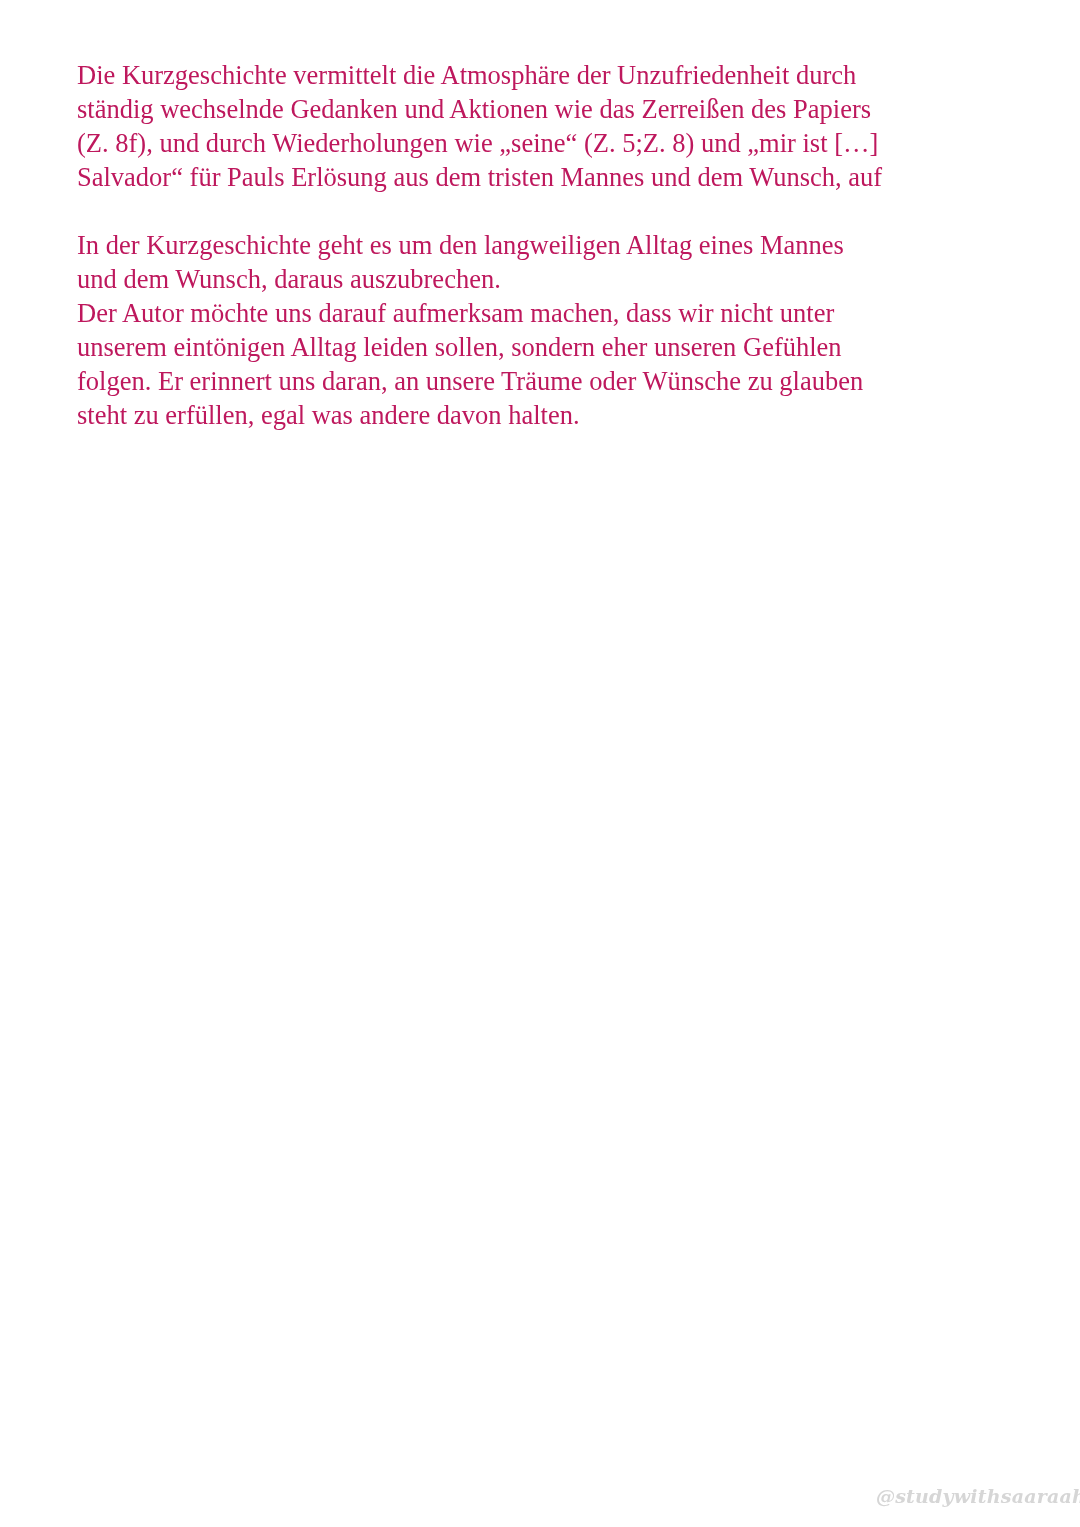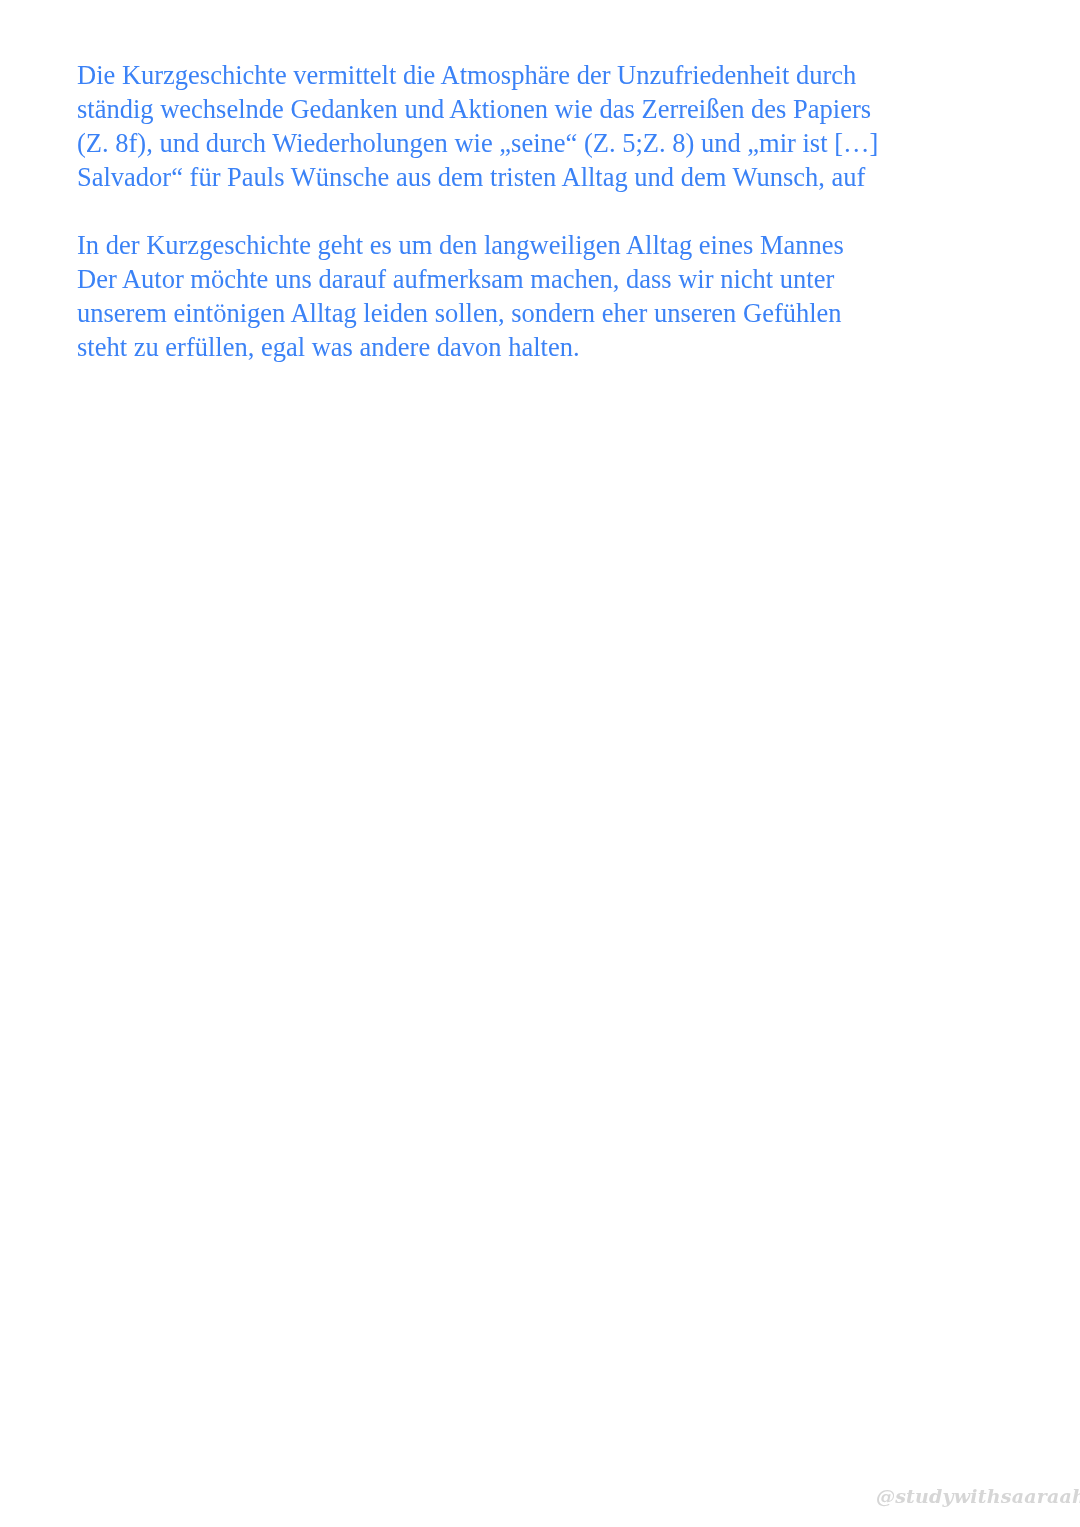--- a/index.html
+++ b/index.html
@@ -14,21 +14,21 @@
       overflow: hidden;
     }
     .page {
       position: absolute;
       left: 77px;
       top: 58px;
       width: 950px;
       font-family: "Liberation Serif", "DejaVu Serif", serif;
       font-size: 26.5px;
       line-height: 34px;
-      color: #3b82f6;
+      color: #be185d;
     }
     .line {
       display: block;
       white-space: nowrap;
     }
     .para {
       margin: 0;
     }
     .para + .para {
       margin-top: 34px;
@@ -46,23 +46,25 @@
     }
   </style>
 </head>
 <body>
 
 <div class="page">
   <p class="para">
     <span class="line">Die Kurzgeschichte vermittelt die Atmosphäre der Unzufriedenheit durch</span>
     <span class="line">ständig wechselnde Gedanken und Aktionen wie das Zerreißen des Papiers</span>
     <span class="line">(Z. 8f), und durch Wiederholungen wie „seine“ (Z. 5;Z. 8) und „mir ist […]</span>
-    <span class="line">Salvador“ für Pauls Wünsche aus dem tristen Alltag und dem Wunsch, auf</span>
+    <span class="line">Salvador“ für Pauls Erlösung aus dem tristen Mannes und dem Wunsch, auf</span>
   </p>
   <p class="para">
     <span class="line">In der Kurzgeschichte geht es um den langweiligen Alltag eines Mannes</span>
+    <span class="line">und dem Wunsch, daraus auszubrechen.</span>
     <span class="line">Der Autor möchte uns darauf aufmerksam machen, dass wir nicht unter</span>
     <span class="line">unserem eintönigen Alltag leiden sollen, sondern eher unseren Gefühlen</span>
+    <span class="line">folgen. Er erinnert uns daran, an unsere Träume oder Wünsche zu glauben</span>
     <span class="line">steht zu erfüllen, egal was andere davon halten.</span>
   </p>
 </div>
 
 <div class="watermark">@studywithsaaraah</div>
 
 </body></html>

